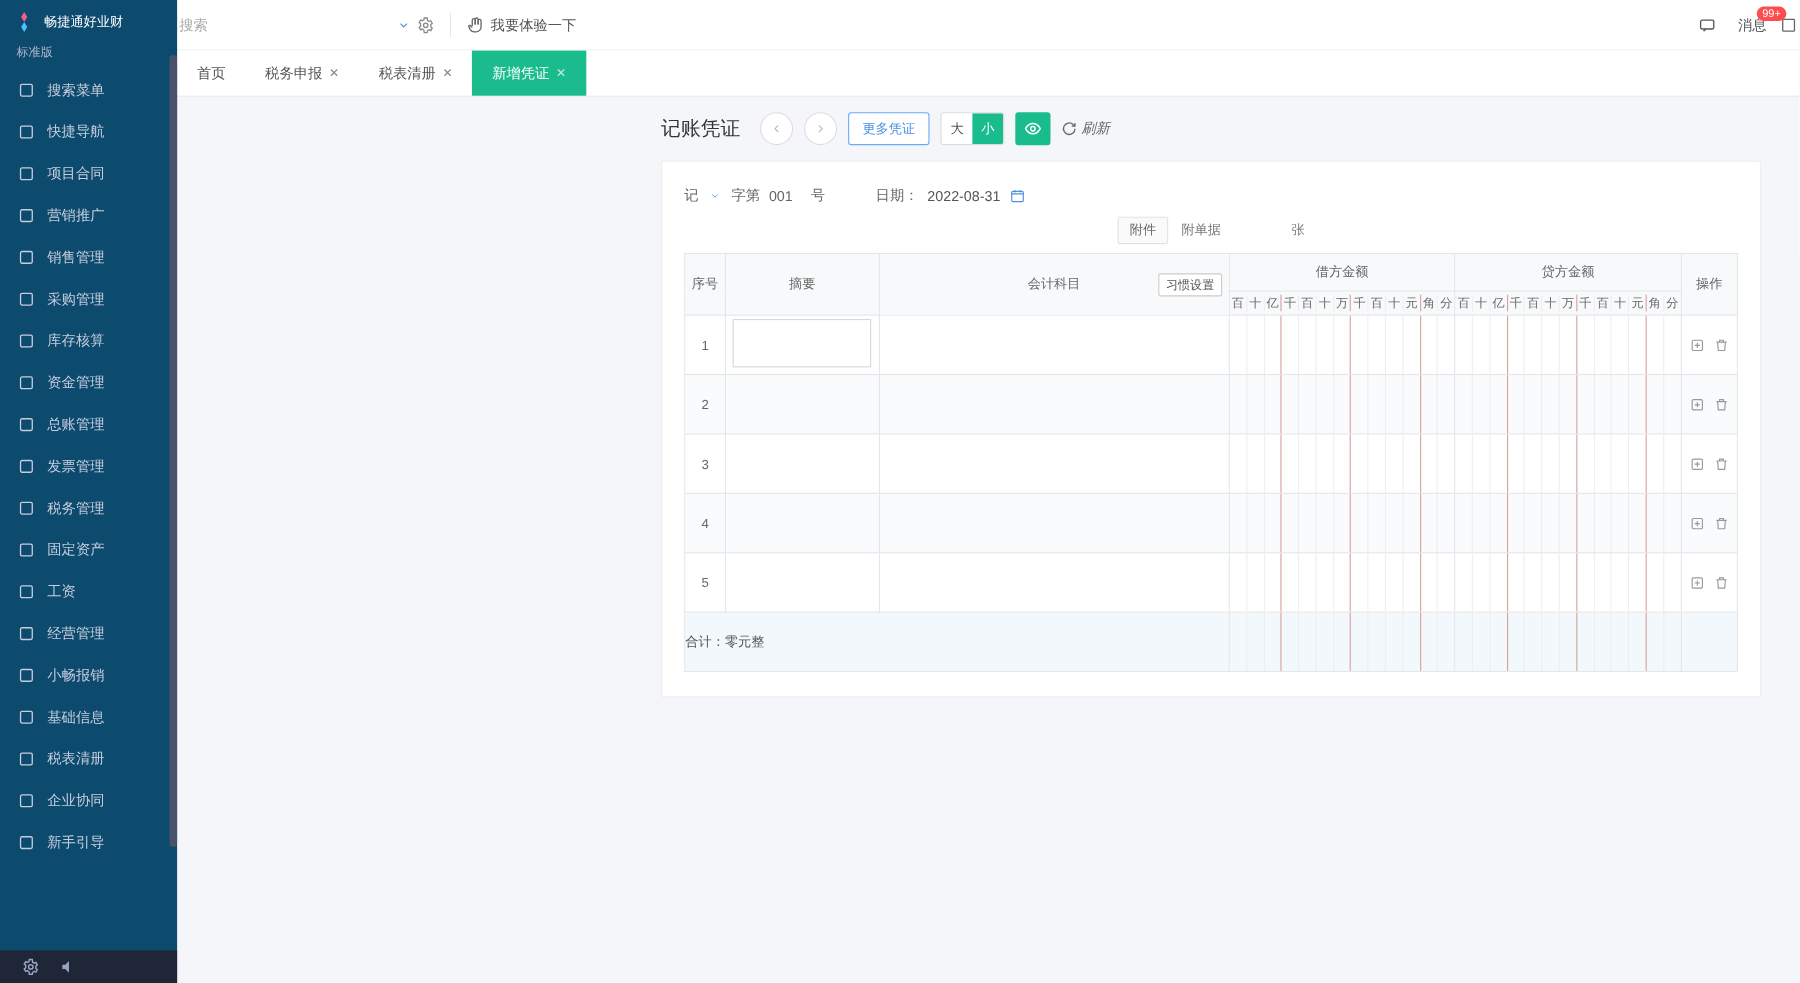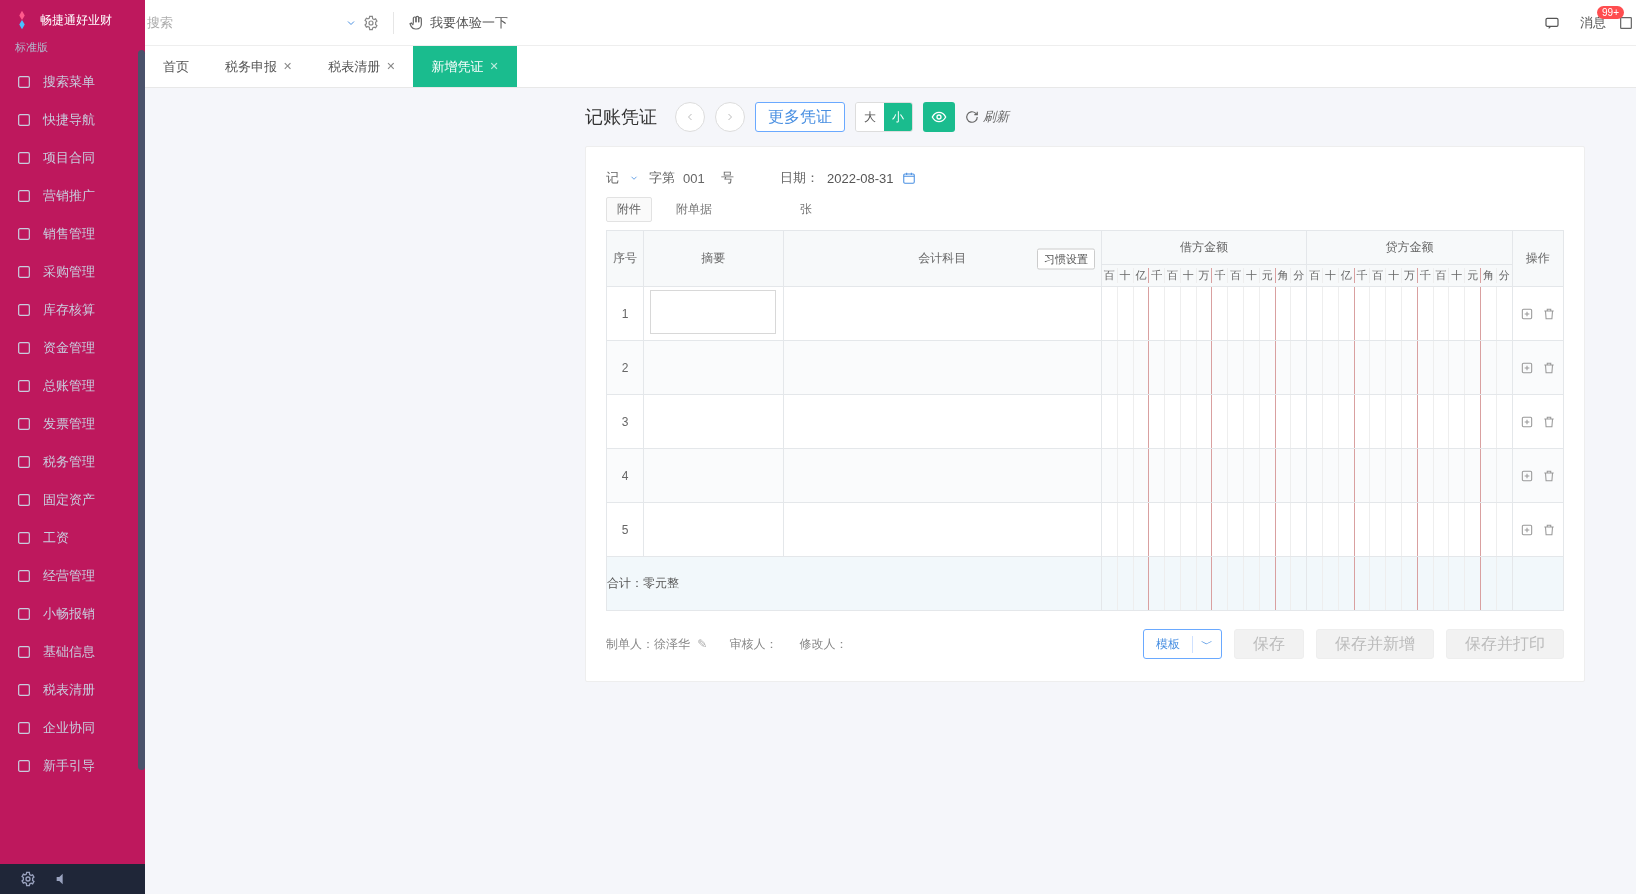--- a/index.html
+++ b/index.html
@@ -1,20 +1,20 @@
 <!DOCTYPE html>
 <html><head>
 <meta charset="utf-8">
 <style>
 * { margin: 0; padding: 0; box-sizing: border-box; font-family: "Microsoft YaHei", sans-serif; }
 body { background: #fff; font-size: 13px; color: #333; overflow: hidden; }
 .app { display: flex; height: 894px; width: 1636px; }
 
 
-.sidebar { width: 145px; background: #be185d; color: #fff; display: flex; flex-direction: column; position: relative; }
+.sidebar { width: 161px; background: #0c4a6e; color: #fff; display: flex; flex-direction: column; position: relative; }
 .brand { display: flex; align-items: center; padding: 8px 10px; gap: 6px; }
 .brand-logo { width: 24px; height: 24px; display: flex; align-items: center; justify-content: center; }
 .brand-text { font-size: 12px; color: #fff; }
 .edition { font-size: 11px; color: #b0b7cc; padding: 0 15px 8px; }
 .menu { flex: 1; overflow-y: auto; }
 .menu-item { display: flex; align-items: center; gap: 10px; padding: 10px 15px; color: #c8cdde; cursor: pointer; font-size: 13px; }
 .menu-item .icon { width: 18px; height: 18px; display: flex; align-items: center; justify-content: center; }
 .sidebar-footer { height: 30px; background: #1f2638; display: flex; align-items: center; padding: 0 20px; gap: 18px; }
 .scrollbar-track { position: absolute; right: 0; top: 50px; width: 7px; height: calc(100% - 80px); background: transparent; }
 .scrollbar-thumb { width: 7px; height: 720px; background: #4a526b; border-radius: 4px; }
@@ -35,36 +35,36 @@
 .tabs { height: 42px; background: #fff; display: flex; align-items: stretch; border-bottom: 1px solid #e8e8e8; }
 .tab { display: flex; align-items: center; padding: 0 18px; color: #555; gap: 6px; cursor: pointer; font-size: 13px; }
 .tab.active { background: #1abc8e; color: #fff; }
 .tab-close { font-size: 11px; opacity: 0.7; }
 
 
 .content { flex: 1; padding: 14px 20px 20px 20px; overflow: auto; }
 .page-header { display: flex; align-items: center; gap: 10px; margin-bottom: 14px; padding-left: 420px; }
 .page-title { font-size: 18px; font-weight: 500; color: #333; margin-right: 8px; }
 .nav-circle { width: 30px; height: 30px; border: 1px solid #ddd; border-radius: 50%; display: flex; align-items: center; justify-content: center; color: #bbb; background:#fff;}
-.btn { height: 30px; padding: 0 12px; border-radius: 3px; display: flex; align-items: center; font-size: 16px; cursor: pointer; }
+.btn { height: 30px; padding: 0 12px; border-radius: 3px; display: flex; align-items: center; font-size: 12px; cursor: pointer; }
 .btn-outline-primary { border: 1px solid #6aa9ff; color: #4a90e2; background: #fff; }
 .size-toggle { display: flex; border: 1px solid #ddd; border-radius: 3px; overflow: hidden; height: 30px; }
 .size-opt { padding: 0 8px; display: flex; align-items: center; font-size: 12px; color: #555; background:#fff;}
 .size-opt.active { background: #1abc8e; color: #fff; }
 .eye-btn { width: 32px; height: 30px; background: #1abc8e; border-radius: 3px; display: flex; align-items: center; justify-content: center; color: #fff; }
 .refresh { display: flex; align-items: center; gap: 4px; color: #666; font-size: 13px; font-style: italic; }
 
 
 .card { background: #fff; border: 1px solid #eee; border-radius: 2px; margin-left: 420px; width: 1000px; padding: 18px 20px 22px; }
 .voucher-meta { display: flex; align-items: center; gap: 8px; font-size: 13px; color: #666; padding: 4px 0 10px; }
 .meta-sel { color: #4a90e2; margin: 0 2px; }
 .meta-input { min-width: 30px; }
 .meta-date { color: #555; }
 .cal-icon { color: #4a90e2; }
-.attach-row { display: flex; align-items: center; gap: 24px; font-size: 12px; color: #777; margin-bottom: 8px; }
+.attach-row { display: flex; align-items: center; gap: 12px; font-size: 12px; color: #777; margin-bottom: 8px; justify-content: center; }
 .attach-btn { border: 1px solid #e2e2e2; padding: 3px 10px; border-radius: 2px; background: #fafafa; color: #666; }
 
 
 .vtable { border: 1px solid #e4e7ea; border-collapse: collapse; width: 100%; table-layout: fixed; }
 .vtable th, .vtable td { border: 1px solid #e4e7ea; font-size: 12px; text-align: center; color: #666; }
 .vtable thead th { background: #f7f9fa; padding: 8px 4px; font-weight: 500; }
 .vtable .sub th { padding: 3px 0; font-size: 11px; font-weight: 400; }
 .col-seq { width: 36px; }
 .col-summary { width: 136px; }
 .col-account { width: 310px; position: relative; }
@@ -772,33 +772,16 @@
                     <div class="digit-cell hl"></div>
                     <div class="digit-cell"></div>
                     <div class="digit-cell"></div>
                   </div>
                 </td>
               <td></td>
             </tr>
           </tbody>
         </table>
 
-        <div class="card-footer">
-          <span>
-            <span>制单人：</span><span>徐泽华</span>
-            <span style="margin-left:4px;color:#aaa;">✎</span>
-          </span>
-          <span>审核人：</span>
-          <span>修改人：</span>
-          <div class="footer-btns">
-            <div class="btn-split">
-              <span>模板</span>
-              <span>﹀</span>
-            </div>
-            <span class="btn btn-disabled">保存</span>
-            <span class="btn btn-disabled">保存并新增</span>
-            <span class="btn btn-disabled">保存并打印</span>
-          </div>
-        </div>
       </div>
     </div>
   </div>
 </div>
 
 </body></html>

